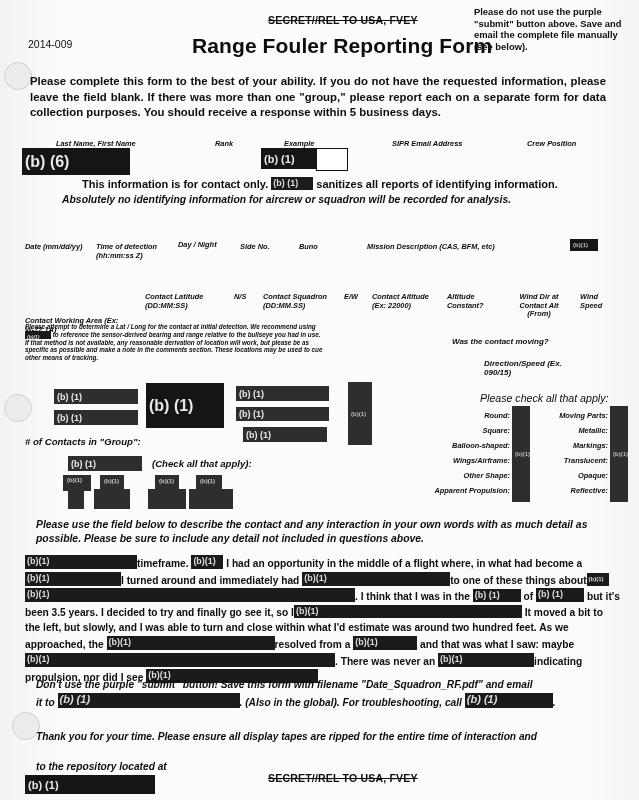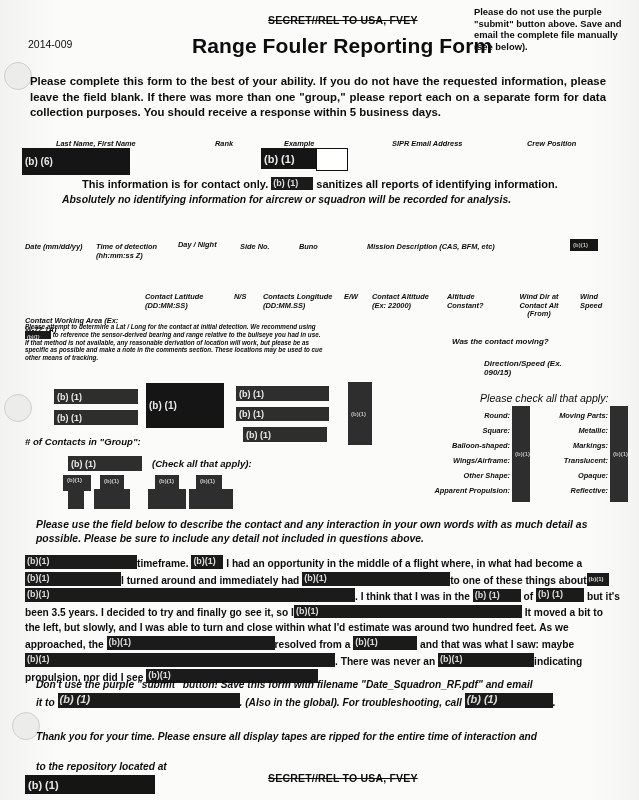--- a/index.html
+++ b/index.html
@@ -35,21 +35,21 @@
   .grp{font-size:9.6px;font-style:italic;font-weight:bold;}
   .narr-h{font-size:10.4px;font-style:italic;font-weight:bold;line-height:14px;}
   .narr{font-size:10.2px;font-weight:bold;line-height:15.6px;}
   .close-it{font-size:10.2px;font-style:italic;font-weight:bold;line-height:14.5px;}
 
   
   .rd{position:absolute;background:#2e2e2e;color:#e8e8e8;
       font-size:9px;font-weight:bold;display:flex;align-items:center;
       padding-left:3px;box-sizing:border-box;overflow:hidden;white-space:nowrap;}
   .rd.k{background:#151515;}
-  .rd.big{font-size:10px;}
+  .rd.big{font-size:16px;}
   .rd.mid{font-size:11px;}
   .rd.sm{font-size:6px;color:#bdbdbd;}
   .whitebox{position:absolute;background:#fff;border:1.4px solid #111;}
   
   .ird{display:inline-block;background:#1b1b1b;color:#dcdcdc;font-size:9px;
        vertical-align:-2px;padding:0 2px;box-sizing:border-box;overflow:hidden;
        white-space:nowrap;line-height:12px;}
   .shape{position:absolute;background:#2e2e2e;}
 </style>
 </head>
@@ -91,21 +91,21 @@
   <div class="abs flabel" style="left:96px;top:243px;width:62px;">Time of detection (hh:mm:ss Z)</div>
   <div class="abs flabel" style="left:178px;top:241px;">Day / Night</div>
   <div class="abs flabel" style="left:240px;top:243px;">Side No.</div>
   <div class="abs flabel" style="left:299px;top:243px;">Buno</div>
   <div class="abs flabel" style="left:367px;top:243px;">Mission Description (CAS, BFM, etc)</div>
   <div class="rd k sm" style="left:570px;top:239px;width:28px;height:12px;">(b)(1)</div>
 
   <div class="abs flabel" style="left:25px;top:293px;width:100px;margin-top:24px;">Contact Working Area (Ex: W-72 1A)</div>
   <div class="abs flabel" style="left:145px;top:293px;width:70px;">Contact Latitude (DD:MM:SS)</div>
   <div class="abs flabel" style="left:234px;top:293px;">N/S</div>
-  <div class="abs flabel" style="left:263px;top:293px;width:72px;">Contacts Longitude (DD:MM.SS)</div>
+  <div class="abs flabel" style="left:263px;top:293px;width:72px;">Contact Squadron (DD:MM.SS)</div>
   <div class="abs flabel" style="left:344px;top:293px;">E/W</div>
   <div class="abs flabel" style="left:372px;top:293px;width:66px;">Contact Altitude (Ex: 22000)</div>
   <div class="abs flabel" style="left:447px;top:293px;width:50px;">Altitude Constant?</div>
   <div class="abs flabel" style="left:513px;top:293px;width:52px;text-align:center;">Wind Dir at Contact Alt (From)</div>
   <div class="abs flabel" style="left:580px;top:293px;width:40px;">Wind Speed</div>
 
   <div class="abs tiny-it" style="left:25px;top:323px;width:300px;">
     <span>Please attempt to determine a Lat / Long for the contact at initial detection.  We recommend using</span><span class="ird k" style="width:26px;height:8px;font-size:5px;">(b)(1)</span>
     <span>to reference the sensor-derived bearing and range relative to the bullseye you had in use.  If that method is not available, any reasonable derivation of location will work, but please be as specific as possible and make a note in the comments section.  These locations may be used to cue other means of tracking.</span>
   </div>

